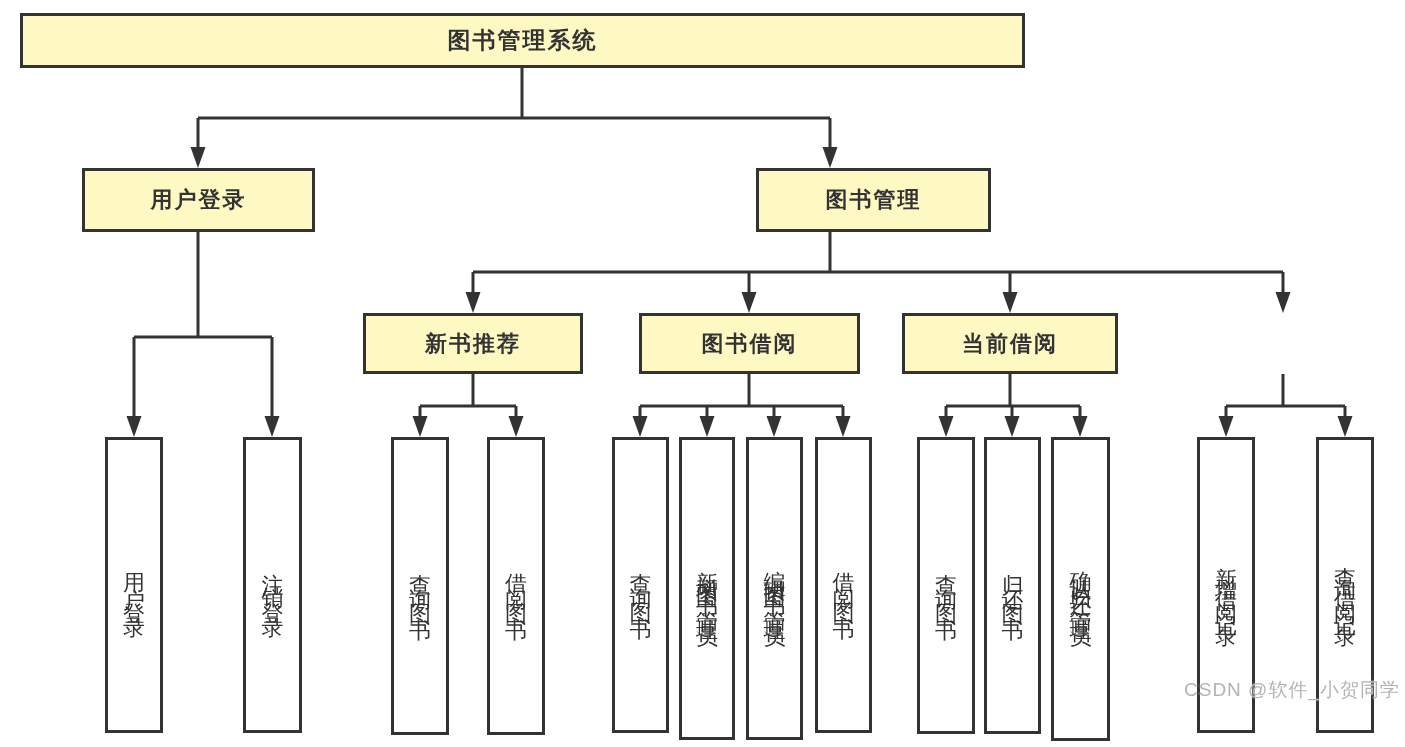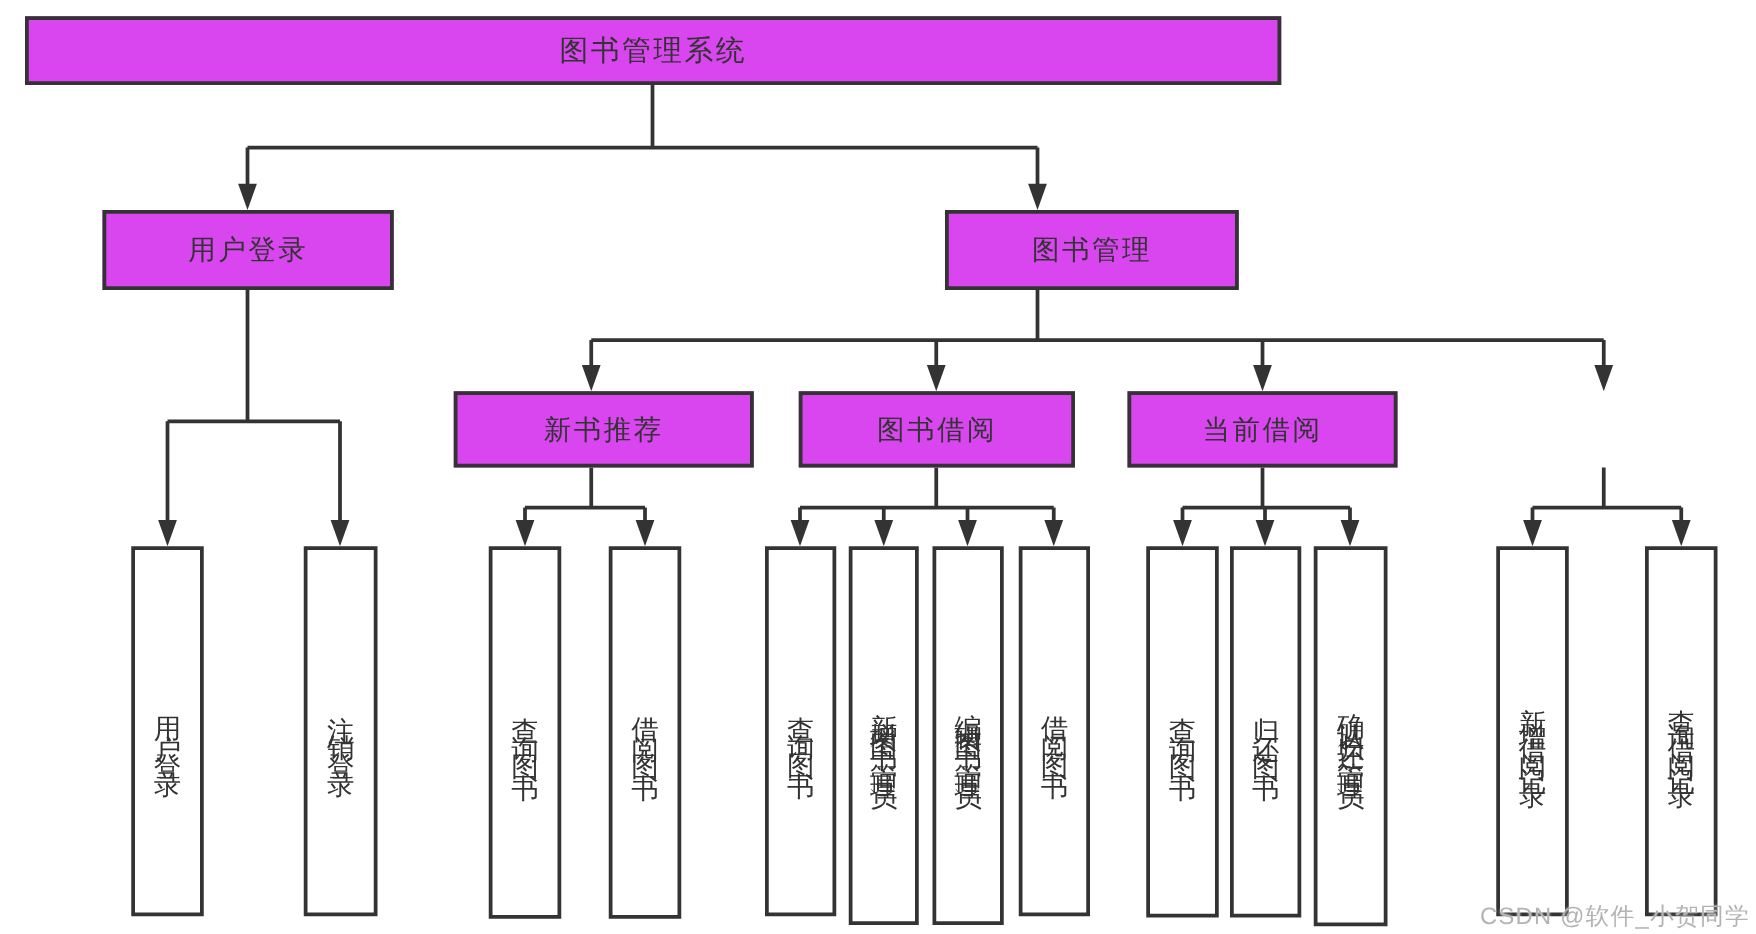--- a/index.html
+++ b/index.html
@@ -19,28 +19,29 @@
     position: absolute;
     left: 0; top: 0;
     width: 1405px;
     height: 747px;
     pointer-events: none;
   }
   .node {
     position: absolute;
     box-sizing: border-box;
     border: 3px solid #333333;
-    background: #d946ef;
+    background: #fef9c3;
     display: flex;
     align-items: center;
     justify-content: center;
     color: #333333;
     font-size: 22px;
     letter-spacing: 2px;
     white-space: nowrap;
+    font-weight: bold;
   }
   .node.title { font-size: 23px; }
   .leaf {
     position: absolute;
     box-sizing: border-box;
     border: 3px solid #333333;
     background: #ffffff;
     display: flex;
     align-items: center;
     justify-content: center;
@@ -51,21 +52,21 @@
     font-size: 22px;
     color: #333333;
     letter-spacing: 15px;
     line-height: 1.0;
   }
   .leaf.len6 span { letter-spacing: 12px; }
   .leaf.len9 span { letter-spacing: 8px; }
   .watermark {
     position: absolute;
     left: 1184px;
-    top: 720px;
+    top: 677px;
     font-size: 19px;
     color: #b3b3b3;
     letter-spacing: 1px;
     white-space: nowrap;
     text-shadow: 0 0 2px #ffffff;
   }
 </style>
 </head>
 <body>
 
@@ -139,21 +140,21 @@
       <path d="M1218.5 416 L1233.5 416 L1226 437 Z"></path>
       <path d="M1337.5 416 L1352.5 416 L1345 437 Z"></path>
     </g>
   </svg>
 
   <div class="node title" style="left:20px; top:13px; width:1005px; height:55px;">图书管理系统</div>
 
   <div class="node" style="left:82px; top:168px; width:233px; height:64px;">用户登录</div>
   <div class="node" style="left:712px; top:168px; width:235px; height:64px;margin-left:44px;">图书管理</div>
 
-  <div class="node" style="left:363px; top:313px; width:240px; height:61px;">新书推荐</div>
+  <div class="node" style="left:363px; top:313px; width:220px; height:61px;">新书推荐</div>
   <div class="node" style="left:639px; top:313px; width:221px; height:61px;">图书借阅</div>
   <div class="node" style="left:902px; top:313px; width:216px; height:61px;">当前借阅</div>
 
   <div class="leaf" style="left:105px; top:437px; width:58px; height:296px;">
     <span>用户登录</span>
   </div>
   <div class="leaf" style="left:243px; top:437px; width:59px; height:296px;">
     <span>注销登录</span>
   </div>
 

